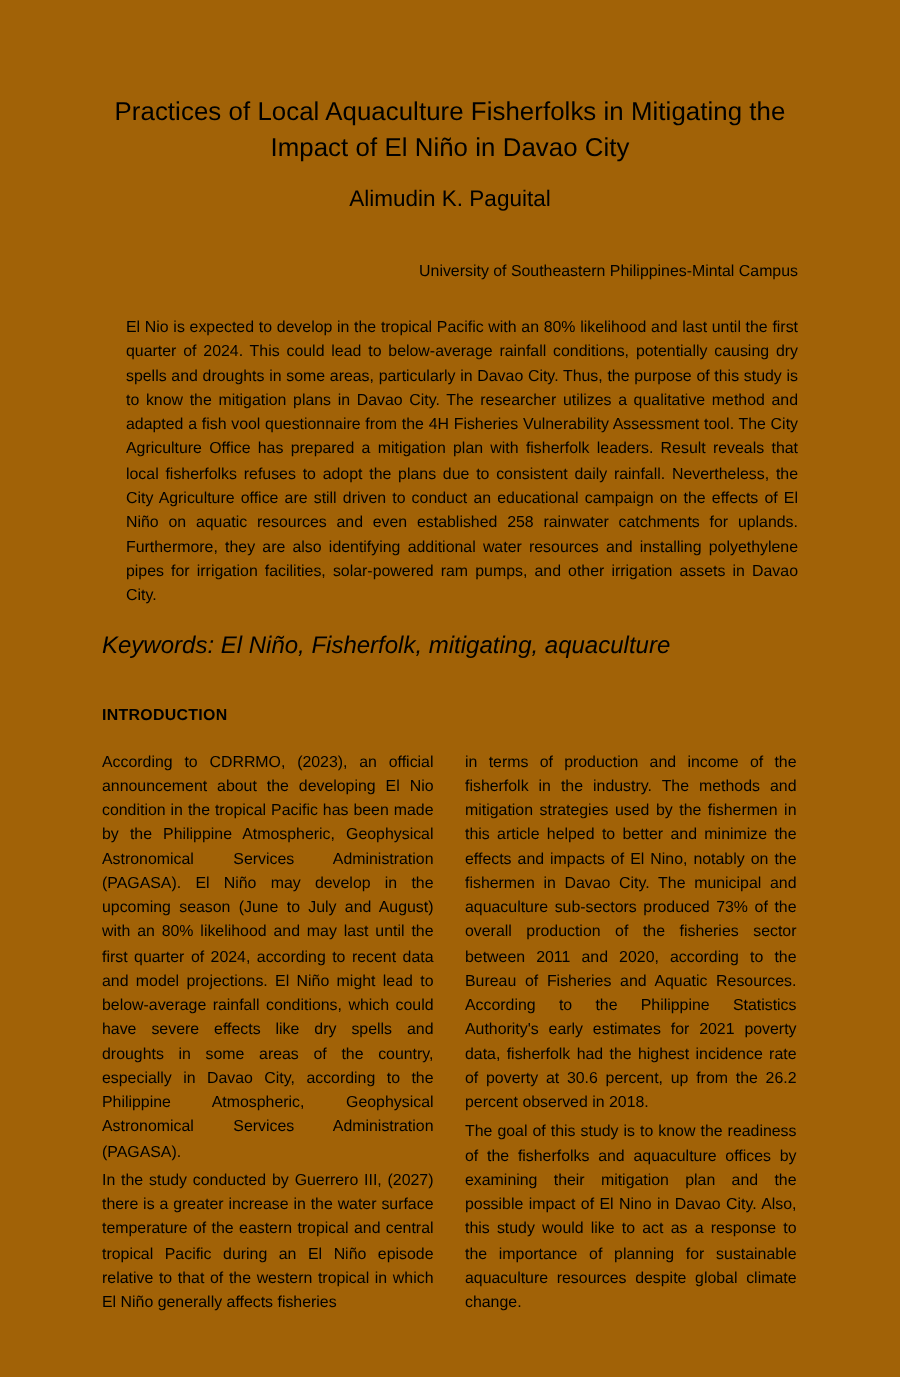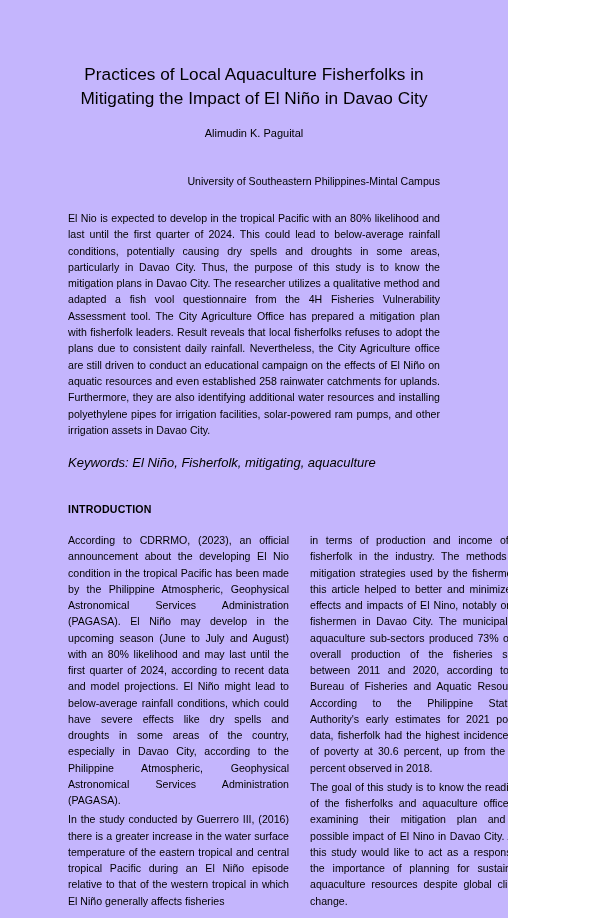--- a/index.html
+++ b/index.html
@@ -9,67 +9,67 @@
   }
   body {
     width: 600px;
     height: 918px;
     font-family: "Liberation Sans", sans-serif;
     color: #000000;
     -webkit-font-smoothing: antialiased;
   }
   .page {
     position: relative;
-    width: 508px;
+    width: 600px;
     height: 918px;
     box-sizing: border-box;
     padding: 0 68px;
-    background: #c4b5fd;
+    background: #a16207;
     overflow: hidden;
   }
 
   
   .title-block {
     padding-top: 62px;
   }
   .paper-title {
     font-size: 17.2px;
     line-height: 24px;
     font-weight: 400;
     text-align: center;
     margin: 0;
     letter-spacing: 0.05px;
   }
   .author {
     margin: 16px 0 0 0;
-    font-size: 11px;
+    font-size: 15px;
     line-height: 14px;
     text-align: center;
     font-weight: 400;
   }
   .affiliation {
     margin: 34px 0 0 0;
     font-size: 10.6px;
     line-height: 14px;
     text-align: right;
     font-weight: 400;
   }
 
   
   .abstract {
-    margin: 22px 0 0 0;
+    margin: 22px 0 0 16px;
     font-size: 10.6px;
     line-height: 16.3px;
     text-align: justify;
     text-justify: inter-word;
     hyphens: none;
   }
   .keywords {
     margin: 17px 0 0 0;
-    font-size: 13px;
+    font-size: 16px;
     line-height: 16px;
     font-style: italic;
     text-align: left;
   }
 
   
   .section-heading {
     margin: 31px 0 0 0;
     font-size: 10.6px;
     line-height: 14px;
@@ -115,21 +115,21 @@
   <p class="abstract">El Nio is expected to develop in the tropical Pacific with an 80% likelihood and last until the first quarter of 2024. This could lead to below-average rainfall conditions, potentially causing dry spells and droughts in some areas, particularly in Davao City. Thus, the purpose of this study is to know the mitigation plans in Davao City. The researcher utilizes a qualitative method and adapted a fish vool questionnaire from the 4H Fisheries Vulnerability Assessment tool. The City Agriculture Office has prepared a mitigation plan with fisherfolk leaders. Result reveals that local fisherfolks refuses to adopt the plans due to consistent daily rainfall. Nevertheless, the City Agriculture office are still driven to conduct an educational campaign on the effects of El Niño on aquatic resources and even established 258 rainwater catchments for uplands. Furthermore, they are also identifying additional water resources and installing polyethylene pipes for irrigation facilities, solar-powered ram pumps, and other irrigation assets in Davao City.</p>
 
   <p class="keywords">Keywords: El Niño, Fisherfolk, mitigating, aquaculture</p>
 
   <h2 class="section-heading">INTRODUCTION</h2>
 
   <div class="columns">
 
     <div class="column">
       <p class="body-par">According to CDRRMO, (2023), an official announcement about the developing El Nio condition in the tropical Pacific has been made by the Philippine Atmospheric, Geophysical Astronomical Services Administration (PAGASA). El Niño may develop in the upcoming season (June to July and August) with an 80% likelihood and may last until the first quarter of 2024, according to recent data and model projections. El Niño might lead to below-average rainfall conditions, which could have severe effects like dry spells and droughts in some areas of the country, especially in Davao City, according to the Philippine Atmospheric, Geophysical Astronomical Services Administration (PAGASA).</p>
-      <p class="body-par">In the study conducted by Guerrero III, (2016) there is a greater increase in the water surface temperature of the eastern tropical and central tropical Pacific during an El Niño episode relative to that of the western tropical in which El Niño generally affects fisheries</p>
+      <p class="body-par">In the study conducted by Guerrero III, (2027) there is a greater increase in the water surface temperature of the eastern tropical and central tropical Pacific during an El Niño episode relative to that of the western tropical in which El Niño generally affects fisheries</p>
     </div>
 
     <div class="column">
       <p class="body-par">in terms of production and income of the fisherfolk in the industry. The methods and mitigation strategies used by the fishermen in this article helped to better and minimize the effects and impacts of El Nino, notably on the fishermen in Davao City. The municipal and aquaculture sub-sectors produced 73% of the overall production of the fisheries sector between 2011 and 2020, according to the Bureau of Fisheries and Aquatic Resources. According to the Philippine Statistics Authority's early estimates for 2021 poverty data, fisherfolk had the highest incidence rate of poverty at 30.6 percent, up from the 26.2 percent observed in 2018.</p>
       <p class="body-par">The goal of this study is to know the readiness of the fisherfolks and aquaculture offices by examining their mitigation plan and the possible impact of El Nino in Davao City. Also, this study would like to act as a response to the importance of planning for sustainable aquaculture resources despite global climate change.</p>
     </div>
 
   </div>
 
 </div>

